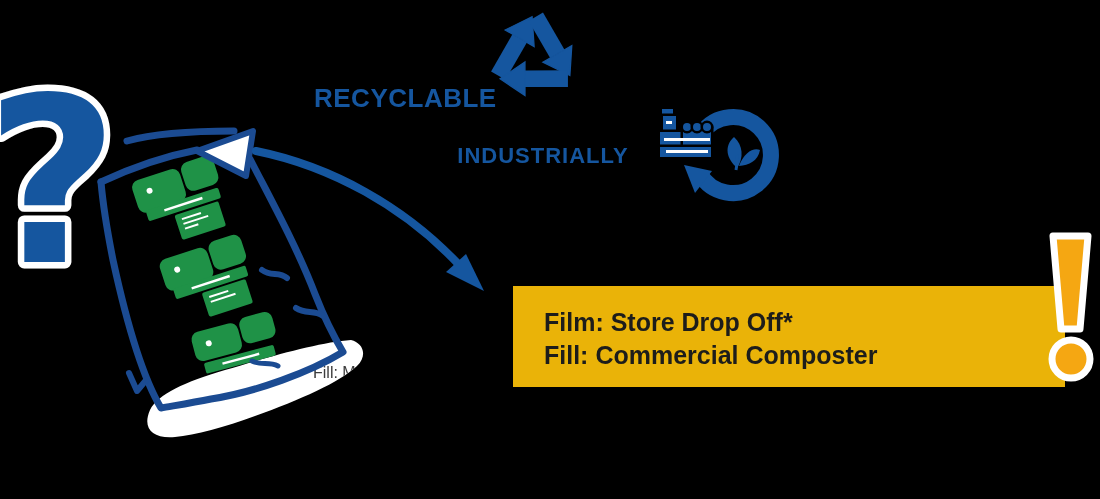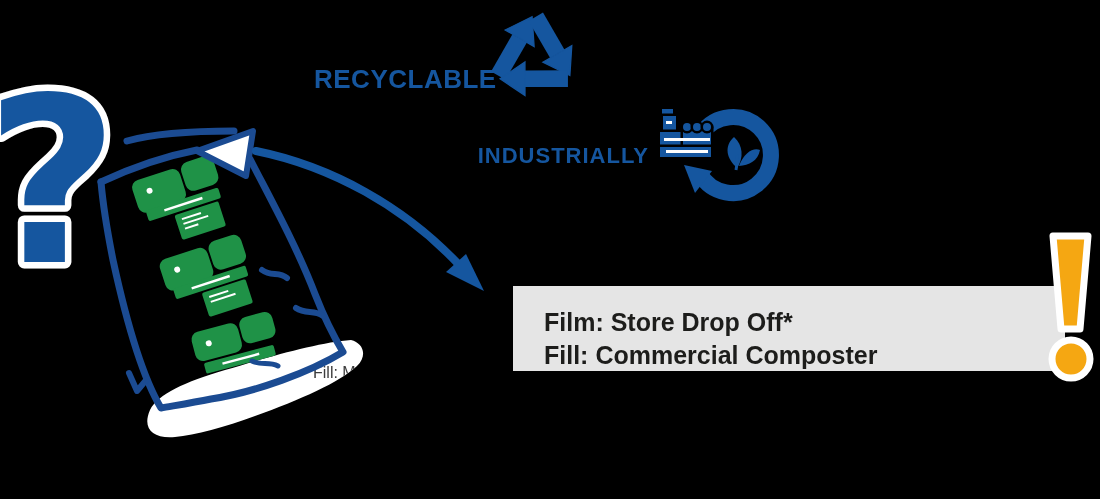--- a/index.html
+++ b/index.html
@@ -15,34 +15,34 @@
     position: absolute; left: 0; top: 0; z-index: 2;
   }
   .blue-heading {
     position: absolute;
     color: #15569f;
     font-weight: bold;
     z-index: 1;
     white-space: nowrap;
   }
   .lbl-recyclable {
-    left: 314px; top: 64px;
+    left: 314px; top: 83px;
     font-size: 26px; letter-spacing: 0.5px;
   }
   .lbl-ic {
     left: 437px; top: 141px; width: 212px;
-    text-align: right;
+    text-align: center;
     font-size: 22px; line-height: 30px; letter-spacing: 1px;
     white-space: normal;
   }
   .info-box {
     position: absolute;
     left: 513px; top: 286px;
-    width: 552px; height: 85px;
-    background: #e5e5e5;
+    width: 552px; height: 101px;
+    background: #eab308;
     z-index: 1;
     box-sizing: border-box;
     padding: 20px 0 0 31px;
   }
   .info-box .line {
     font-weight: bold;
     font-size: 25px;
     line-height: 33px;
     color: #1d1d1b;
     white-space: nowrap;

